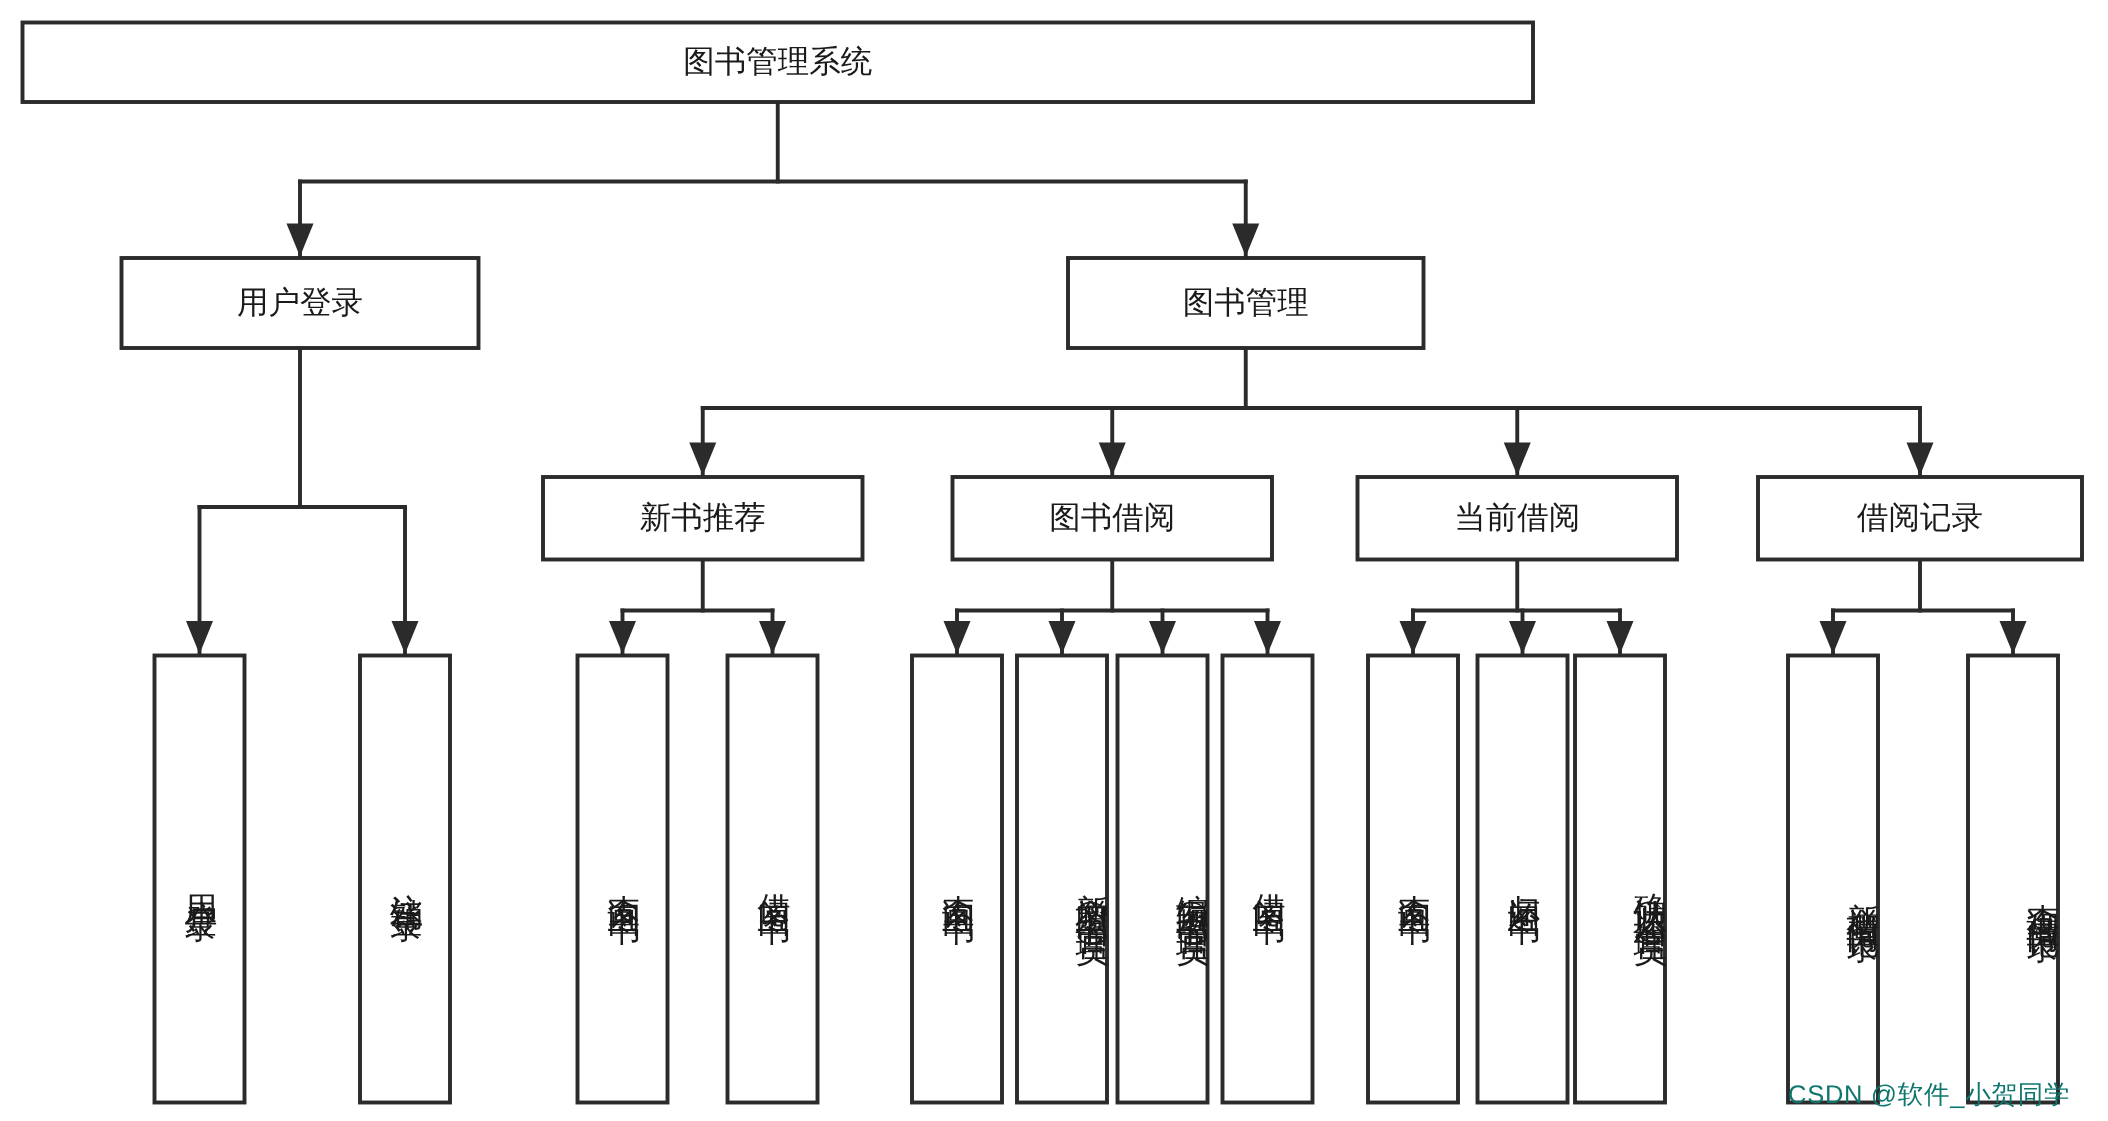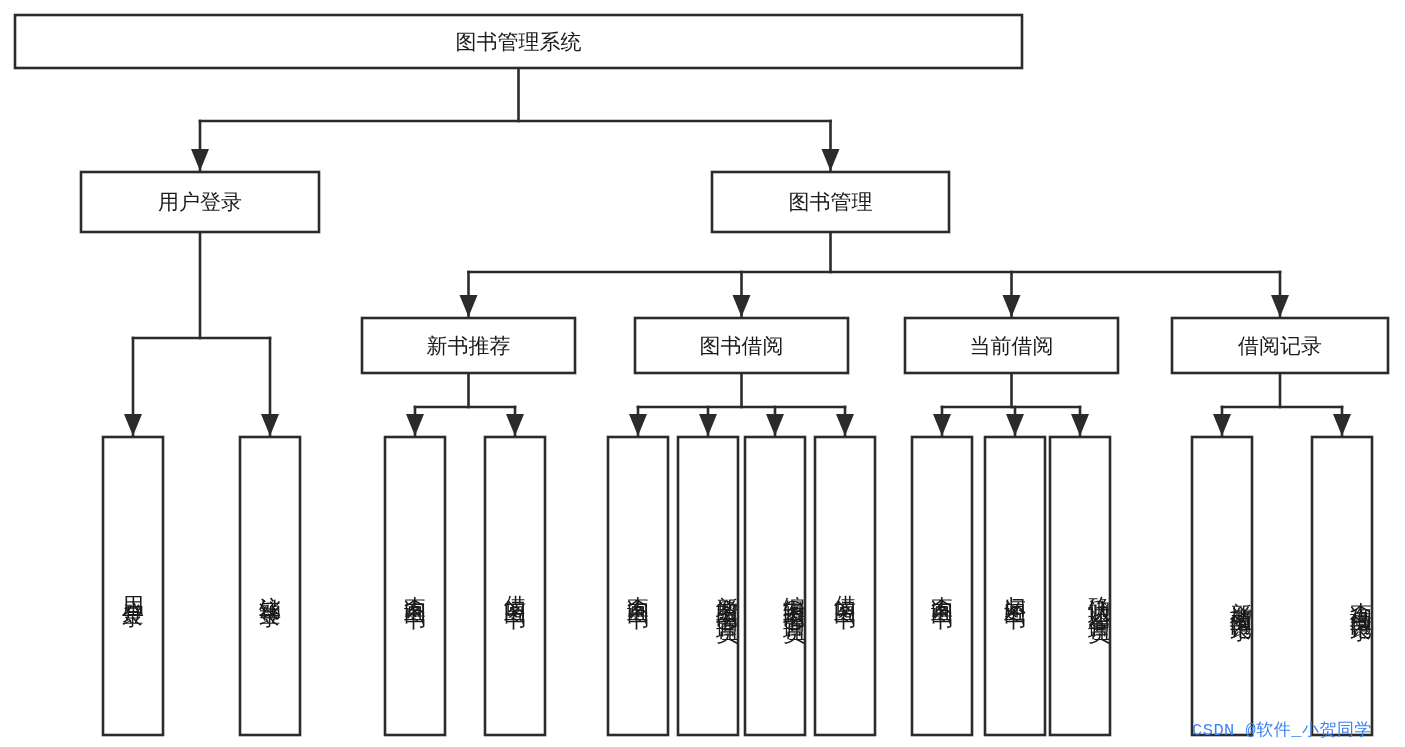--- a/index.html
+++ b/index.html
@@ -64,23 +64,23 @@
     align-items: flex-start;
     justify-content: center;
     white-space: nowrap;
     pointer-events: none;
   }
   .leaf-label.centered {
     align-items: center;
   }
   .watermark {
     position: absolute;
-    font-family: Liberation Mono, monospace;
+    font-family: Liberation Sans, sans-serif;
     font-size: 17px;
-    color: #3b82f6;
+    color: #0f766e;
     white-space: nowrap;
     letter-spacing: 0.5px;
   }
 </style>
 </head>
 <body>
 
 <div id="diagram-root">
 
   <svg id="diagram-svg" viewBox="0 0 1405 747" xmlns="http://www.w3.org/2000/svg">

